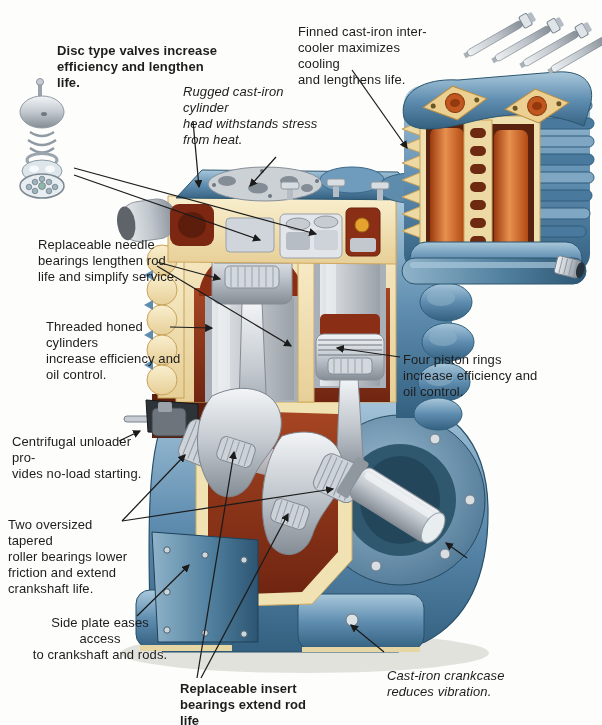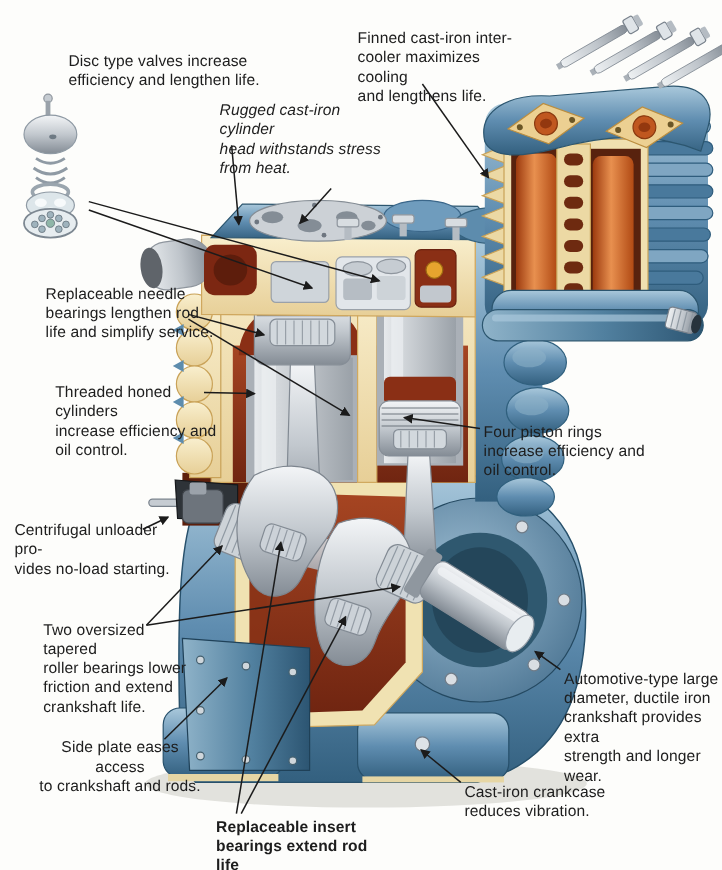--- a/index.html
+++ b/index.html
@@ -456,49 +456,45 @@
     <line x1="122" y1="521" x2="333" y2="489" marker-end="url(#arrow)"></line>
     <line x1="137" y1="616" x2="189" y2="565" marker-end="url(#arrow)"></line>
     <line x1="197" y1="678" x2="234" y2="452" marker-end="url(#arrow)"></line>
     <line x1="201" y1="678" x2="288" y2="514" marker-end="url(#arrow)"></line>
     <line x1="467" y1="558" x2="446" y2="543" marker-end="url(#arrow)"></line>
     <line x1="384" y1="652" x2="351" y2="625" marker-end="url(#arrow)"></line>
   </g>
 </svg>
 
 <div class="labels">
-  <div class="callout" style="left:57px;  top:43px;  width:170px;">Disc type valves increase
+  <div class="callout" style="left:57px;  top:43px;  width:170px;font-weight:bold;">Disc type valves increase
 efficiency and lengthen life.</div>
   <div class="callout" style="left:298px; top:24px;  width:140px;">Finned cast-iron inter-
 cooler maximizes cooling
 and lengthens life.</div>
   <div class="callout" style="left:183px; top:84px;  width:140px;font-style:italic;">Rugged cast-iron cylinder
 head withstands stress
 from heat.</div>
   <div class="callout" style="left:38px;  top:237px; width:140px;">Replaceable needle
 bearings lengthen rod
 life and simplify service.</div>
   <div class="callout" style="left:46px;  top:319px; width:140px;">Threaded honed cylinders
 increase efficiency and
 oil control.</div>
   <div class="callout" style="left:403px; top:352px; width:135px;">Four piston rings
 increase efficiency and
 oil control.</div>
   <div class="callout" style="left:12px;  top:434px; width:145px;">Centrifugal unloader pro-
 vides no-load starting.</div>
-  <div class="callout" style="left:36px;  top:517px; width:130px;">Two oversized tapered
+  <div class="callout" style="left:8px;  top:517px; width:130px;">Two oversized tapered
 roller bearings lower
 friction and extend
 crankshaft life.</div>
   <div class="callout" style="left:30px;  top:615px; width:140px;text-align:center;">Side plate eases access
 to crankshaft and rods.</div>
   <div class="callout" style="left:180px; top:681px; width:145px;font-weight:bold;">Replaceable insert
 bearings extend rod life
 and simplify service.</div>
-  <div class="callout" style="left:470px; top:558px; width:132px;">Automotive-type large
-diameter, ductile iron
-crankshaft provides extra
-strength and longer wear.</div>
-  <div class="callout" style="left:387px; top:652px; width:130px;">Cast-iron crankcase
+  <div class="callout" style="left:387px; top:668px; width:130px;font-style:italic;">Cast-iron crankcase
 reduces vibration.</div>
 </div>
 
 </div>
 
 </body></html>

